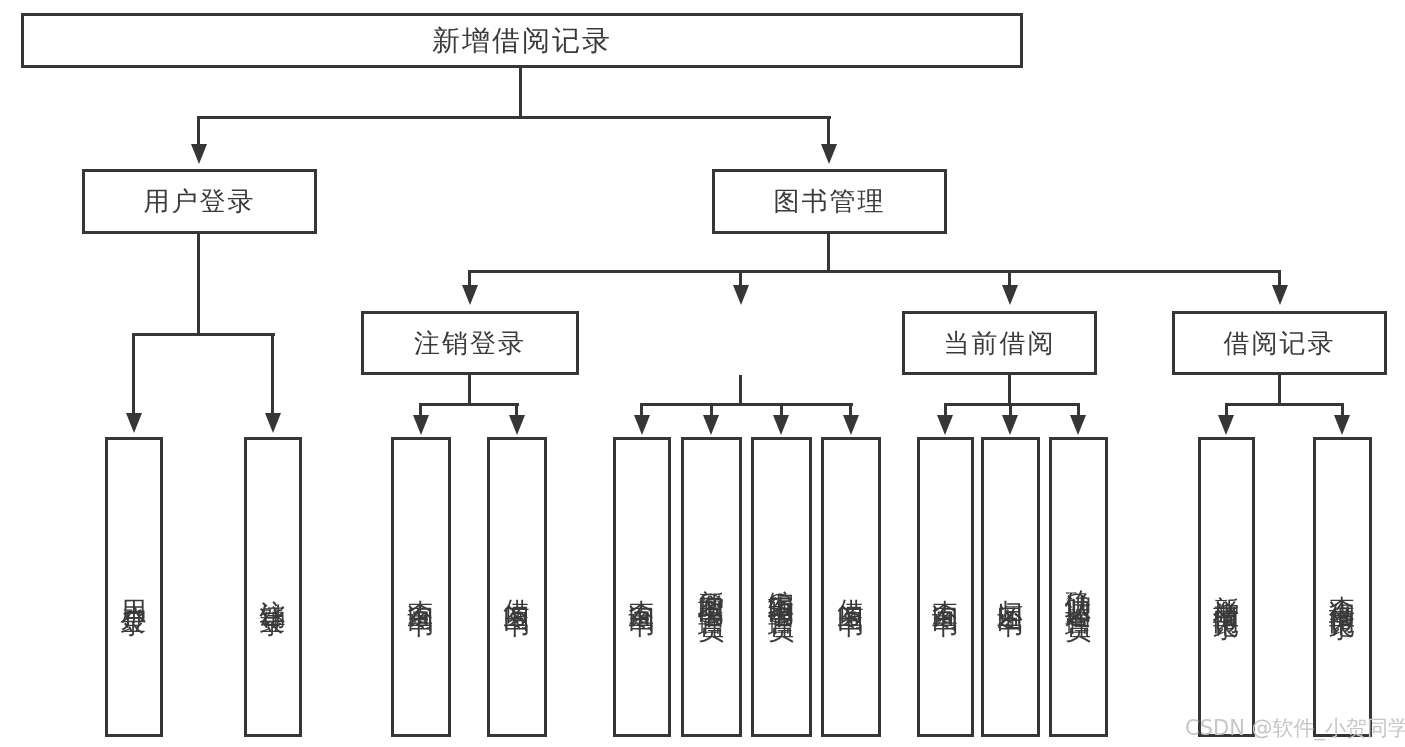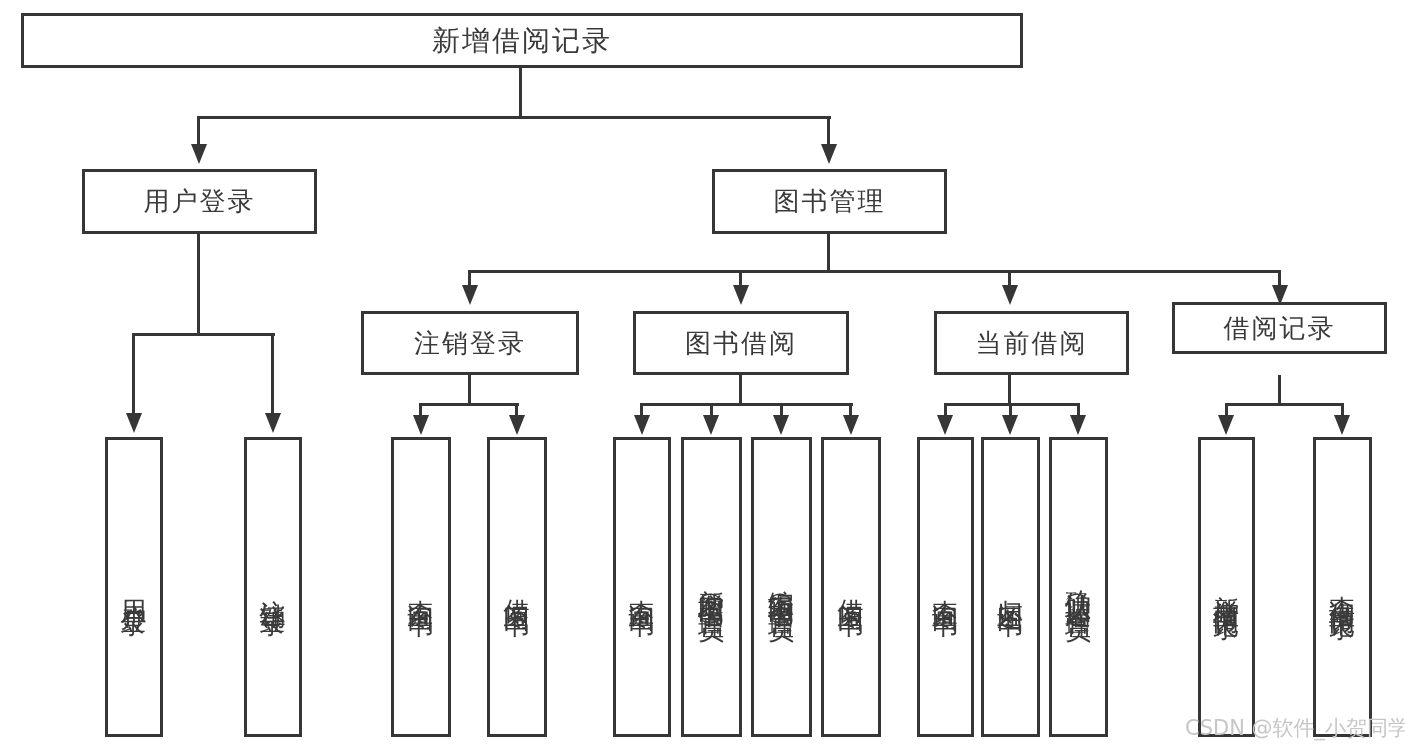--- a/index.html
+++ b/index.html
@@ -75,27 +75,24 @@
   <div class="vline" style="left:739px;top:270px;height:17px;"></div>
   <div class="ah" style="left:733px;top:285px;"></div>
   <div class="vline" style="left:1008px;top:270px;height:17px;"></div>
   <div class="ah" style="left:1002px;top:285px;"></div>
   <div class="vline" style="left:1278px;top:270px;height:17px;"></div>
   <div class="ah" style="left:1272px;top:285px;"></div>
 
   <div class="box lvl2" style="left:361px;top:311px;width:218px;height:64px;">
     <span>注销登录</span>
   </div>
-  <div class="box lvl2" style="left:633px;top:311px;width:216px;height:64px;">
-    <span>图书借阅</span>
-  </div>
-  <div class="box lvl2" style="left:902px;top:311px;width:195px;height:64px;margin-left:32px;">
+  <div class="box lvl2" style="left:902px;top:311px;width:195px;height:64px;">
     <span>当前借阅</span>
   </div>
-  <div class="box lvl2" style="left:1172px;top:302px;width:215px;height:52px;">
+  <div class="box lvl2" style="left:1172px;top:311px;width:215px;height:64px;">
     <span>借阅记录</span>
   </div>
 
   <div class="vline" style="left:468px;top:375px;height:31px;"></div>
   <div class="hline" style="left:419px;top:403px;width:100px;"></div>
   <div class="vline" style="left:419px;top:403px;height:14px;"></div>
   <div class="ah" style="left:413px;top:415px;"></div>
   <div class="vline" style="left:515px;top:403px;height:14px;"></div>
   <div class="ah" style="left:509px;top:415px;"></div>
 

